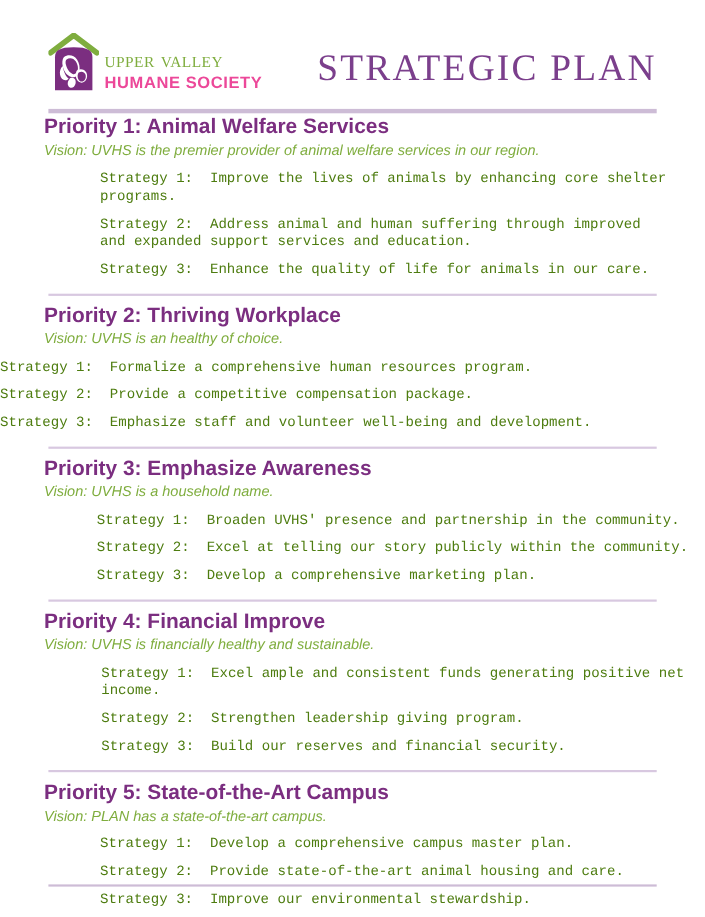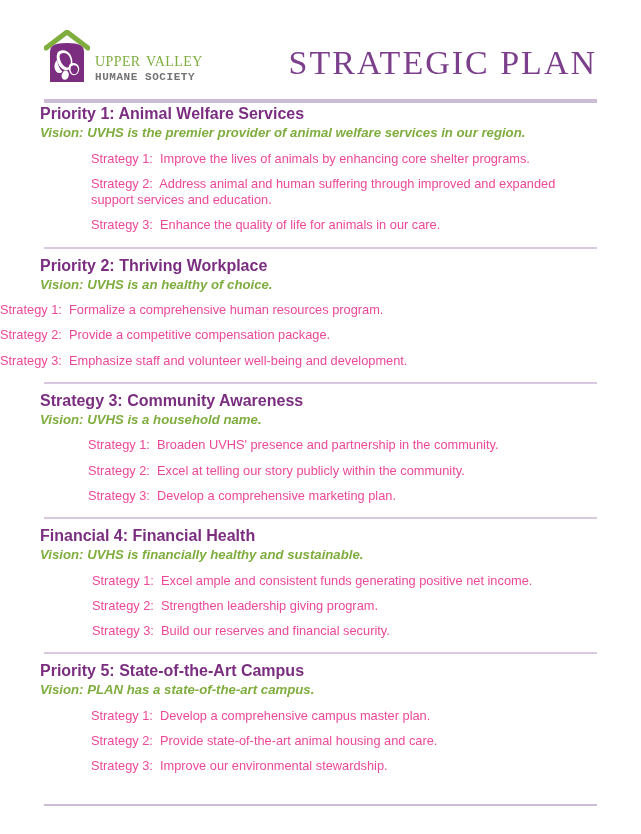--- a/index.html
+++ b/index.html
@@ -58,24 +58,24 @@
     letter-spacing: 0.4px;
     font-variant: small-caps;
     text-transform: lowercase;
     display: block;
     line-height: 1.02;
     white-space: nowrap;
   }
   .logo-line1::first-letter { font-size: 1em; }
 
   .logo-line2 {
-    color: #737373;
-    font-family: Liberation Mono, monospace;
+    color: #ec4899;
+    font-family: Liberation Sans, sans-serif;
     font-weight: bold;
-    font-size: 11px;
+    font-size: 15px;
     letter-spacing: 0.55px;
     display: block;
     margin-top: 2px;
     white-space: nowrap;
   }
 
   .doc-title {
     position: absolute;
     right: 44px;
     top: 44px;
@@ -110,51 +110,52 @@
 
   .section-rule {
     margin: 0 44px;
     height: 2px;
     background: #d8c8e0;
     border: 0;
   }
 
   .priority-heading {
     color: #7b2e80;
-    font-size: 16px;
+    font-size: 19px;
     font-weight: bold;
     margin: 0;
     padding: 0 0 0 40px;
     line-height: 1.25;
     white-space: nowrap;
   }
 
   .vision-line {
     color: #7fad3e;
     font-size: 13.2px;
-    font-weight: bold;
+    font-weight: normal;
     font-style: italic;
     margin: 0;
     padding: 1px 0 0 40px;
     line-height: 1.25;
     white-space: nowrap;
   }
 
   .strategy-list {
     margin: 0;
     padding: 0;
     list-style: none;
   }
 
   .strategy {
-    color: #ec4899;
+    color: #4d7c0f;
     font-size: 12.8px;
     line-height: 1.27;
     margin: 0;
     padding-top: 9px;
+    font-family: Liberation Mono, monospace;
   }
 
   .strategy .s-label { white-space: pre; }
 
   
   .indent-a .strategy-list { padding-left: 91px; }
   .indent-b .strategy-list { }
   .indent-c .strategy-list { padding-left: 88px; }
   .indent-d .strategy-list { padding-left: 92px; }
   .indent-e .strategy-list { padding-left: 91px; }
@@ -227,33 +228,33 @@
       <ul class="strategy-list">
         <li class="strategy"><span class="s-label">Strategy 1:  </span><span class="s-text">Formalize a comprehensive human resources program.</span></li>
         <li class="strategy"><span class="s-label">Strategy 2:  </span><span class="s-text">Provide a competitive compensation package.</span></li>
         <li class="strategy"><span class="s-label">Strategy 3:  </span><span class="s-text">Emphasize staff and volunteer well-being and development.</span></li>
       </ul>
     </div>
 
     <hr class="section-rule">
 
     <div class="section indent-c sec-pad-top sec-pad-bot">
-      <h2 class="priority-heading">Strategy 3:  Community Awareness</h2>
+      <h2 class="priority-heading">Priority 3:  Emphasize Awareness</h2>
       <p class="vision-line">Vision:  UVHS is a household name.</p>
       <ul class="strategy-list">
         <li class="strategy"><span class="s-label">Strategy 1:  </span><span class="s-text">Broaden UVHS' presence and partnership in the community.</span></li>
         <li class="strategy"><span class="s-label">Strategy 2:  </span><span class="s-text">Excel at telling our story publicly within the community.</span></li>
         <li class="strategy"><span class="s-label">Strategy 3:  </span><span class="s-text">Develop a comprehensive marketing plan.</span></li>
       </ul>
     </div>
 
     <hr class="section-rule">
 
     <div class="section indent-d sec-pad-top sec-pad-bot">
-      <h2 class="priority-heading">Financial 4:  Financial Health</h2>
+      <h2 class="priority-heading">Priority 4:  Financial Improve</h2>
       <p class="vision-line">Vision:  UVHS is financially healthy and sustainable.</p>
       <ul class="strategy-list">
         <li class="strategy"><span class="s-label">Strategy 1:  </span><span class="s-text">Excel ample and consistent funds generating positive net income.</span></li>
         <li class="strategy"><span class="s-label">Strategy 2:  </span><span class="s-text">Strengthen leadership giving program.</span></li>
         <li class="strategy"><span class="s-label">Strategy 3:  </span><span class="s-text">Build our reserves and financial security.</span></li>
       </ul>
     </div>
 
     <hr class="section-rule">
 

